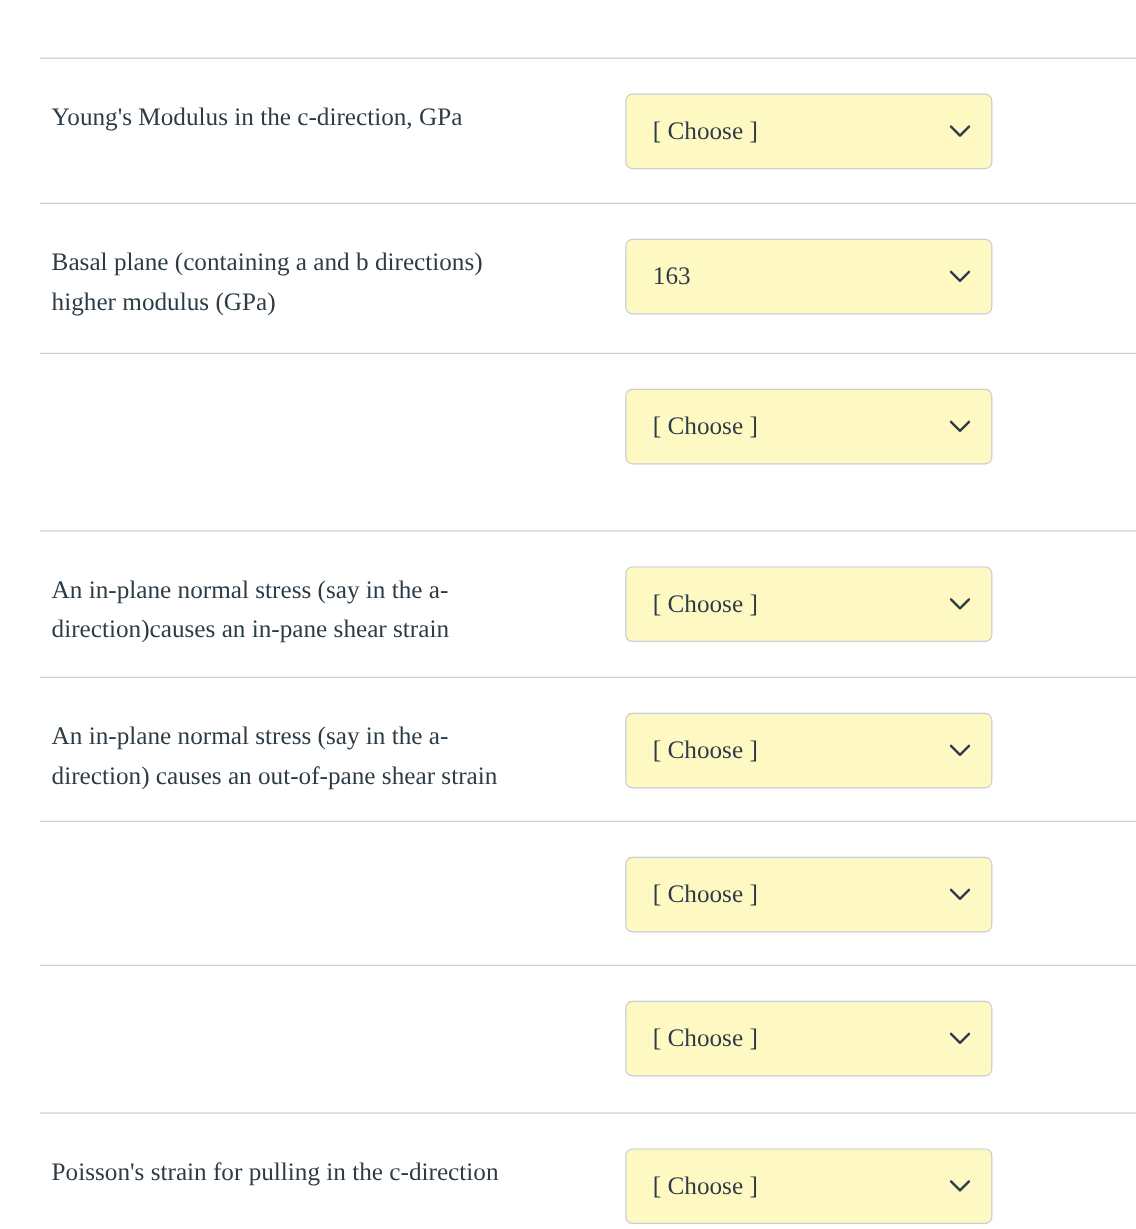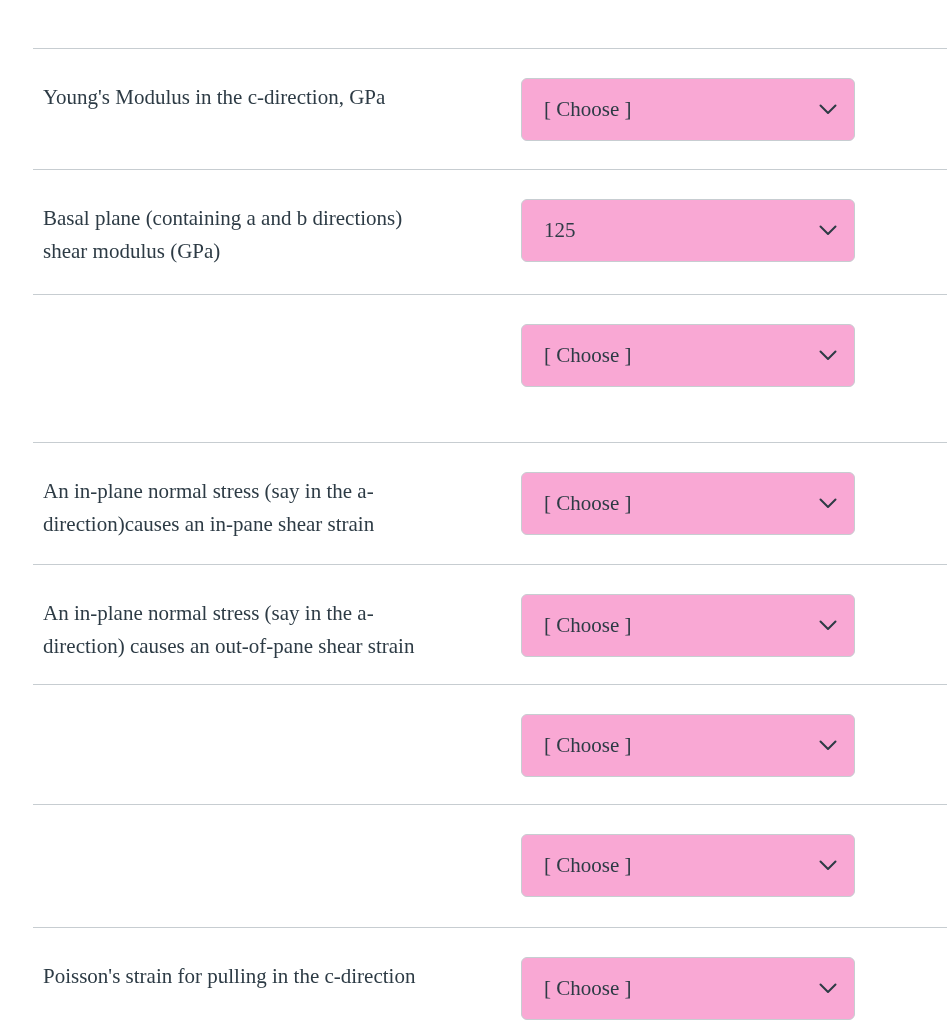--- a/index.html
+++ b/index.html
@@ -31,26 +31,26 @@
     width: 478px;
     font-size: 21px;
     line-height: 33px;
     color: #2D3B45;
     white-space: pre-line;
   }
   .answer-select {
     position: absolute;
     left: 488px;
     top: 29px;
-    width: 334px;
+    width: 306px;
     height: 63px;
     box-sizing: border-box;
     border: 1px solid #C7CDD1;
     border-radius: 6px;
-    background: #f9a8d4;
+    background: #fef9c3;
     display: flex;
     align-items: center;
     padding: 0 17px 0 22px;
     cursor: pointer;
   }
   .select-value {
     flex: 1;
     font-size: 21px;
     color: #2D3B45;
     white-space: nowrap;
@@ -74,23 +74,23 @@
       <span class="chevron">
         <svg width="18" height="11" viewBox="0 0 18 11">
             <polyline points="1.5,1.5 9,9 16.5,1.5" fill="none" stroke="#2D3B45" stroke-width="2" stroke-linecap="round" stroke-linejoin="round"></polyline>
           </svg>
       </span>
     </div>
   </div>
 
   <div class="match-row" style="top:137px;height:125px">
     <div class="match-label">Basal plane (containing a and b directions)
-shear modulus (GPa)</div>
+higher modulus (GPa)</div>
     <div class="answer-select">
-      <span class="select-value">125</span>
+      <span class="select-value">163</span>
       <span class="chevron">
         <svg width="18" height="11" viewBox="0 0 18 11">
             <polyline points="1.5,1.5 9,9 16.5,1.5" fill="none" stroke="#2D3B45" stroke-width="2" stroke-linecap="round" stroke-linejoin="round"></polyline>
           </svg>
       </span>
     </div>
   </div>
 
   <div class="match-row" style="top:262px;height:148px">
     <div class="answer-select">

